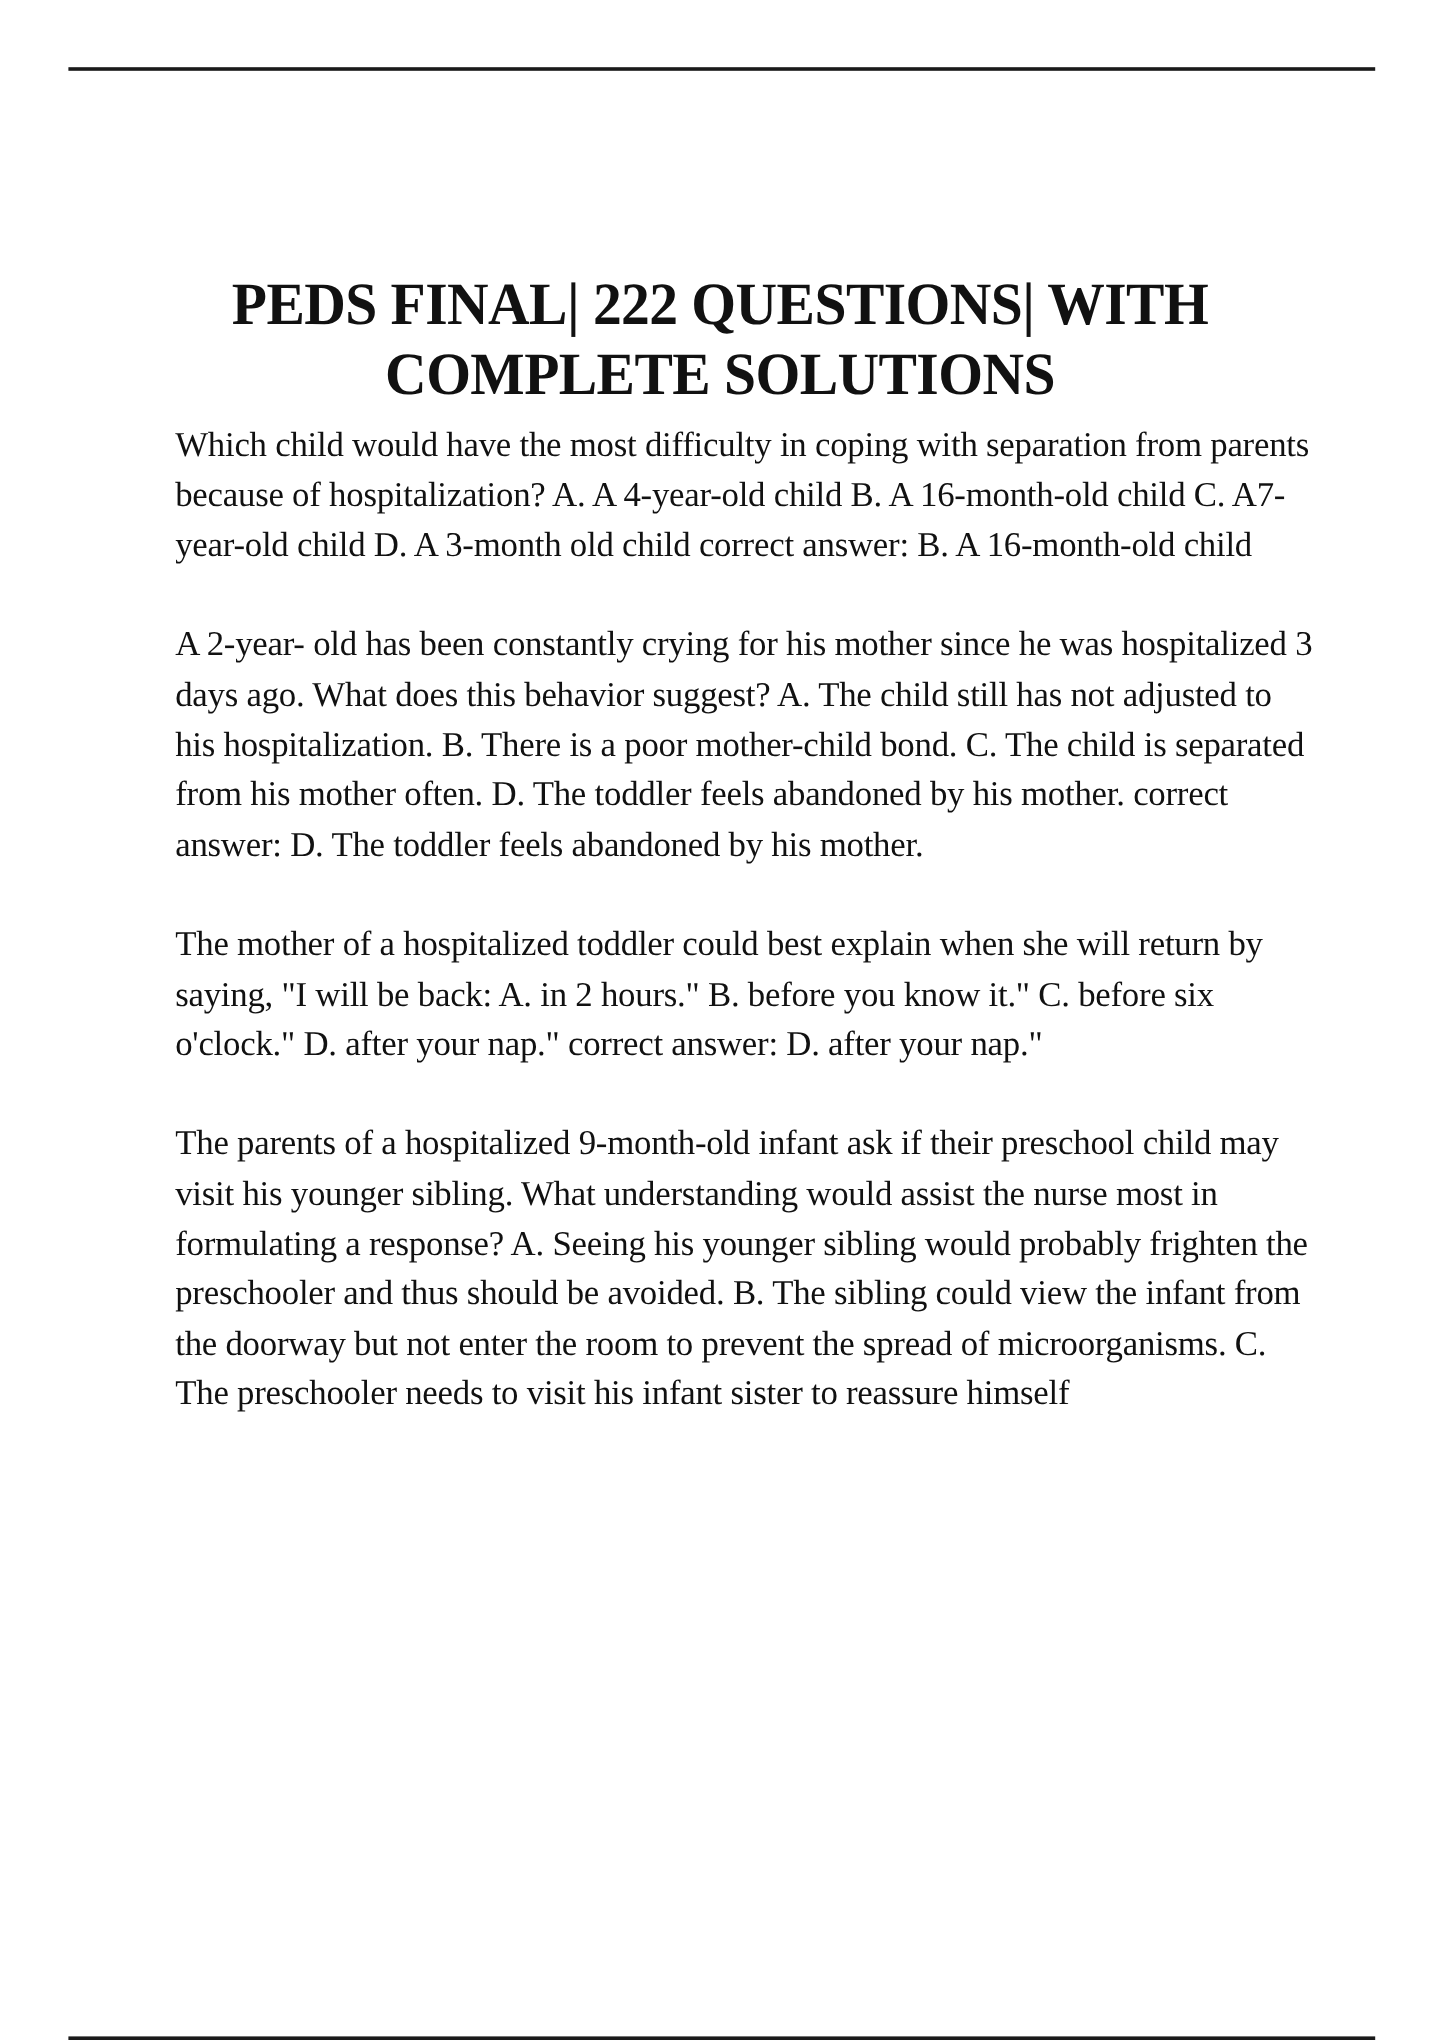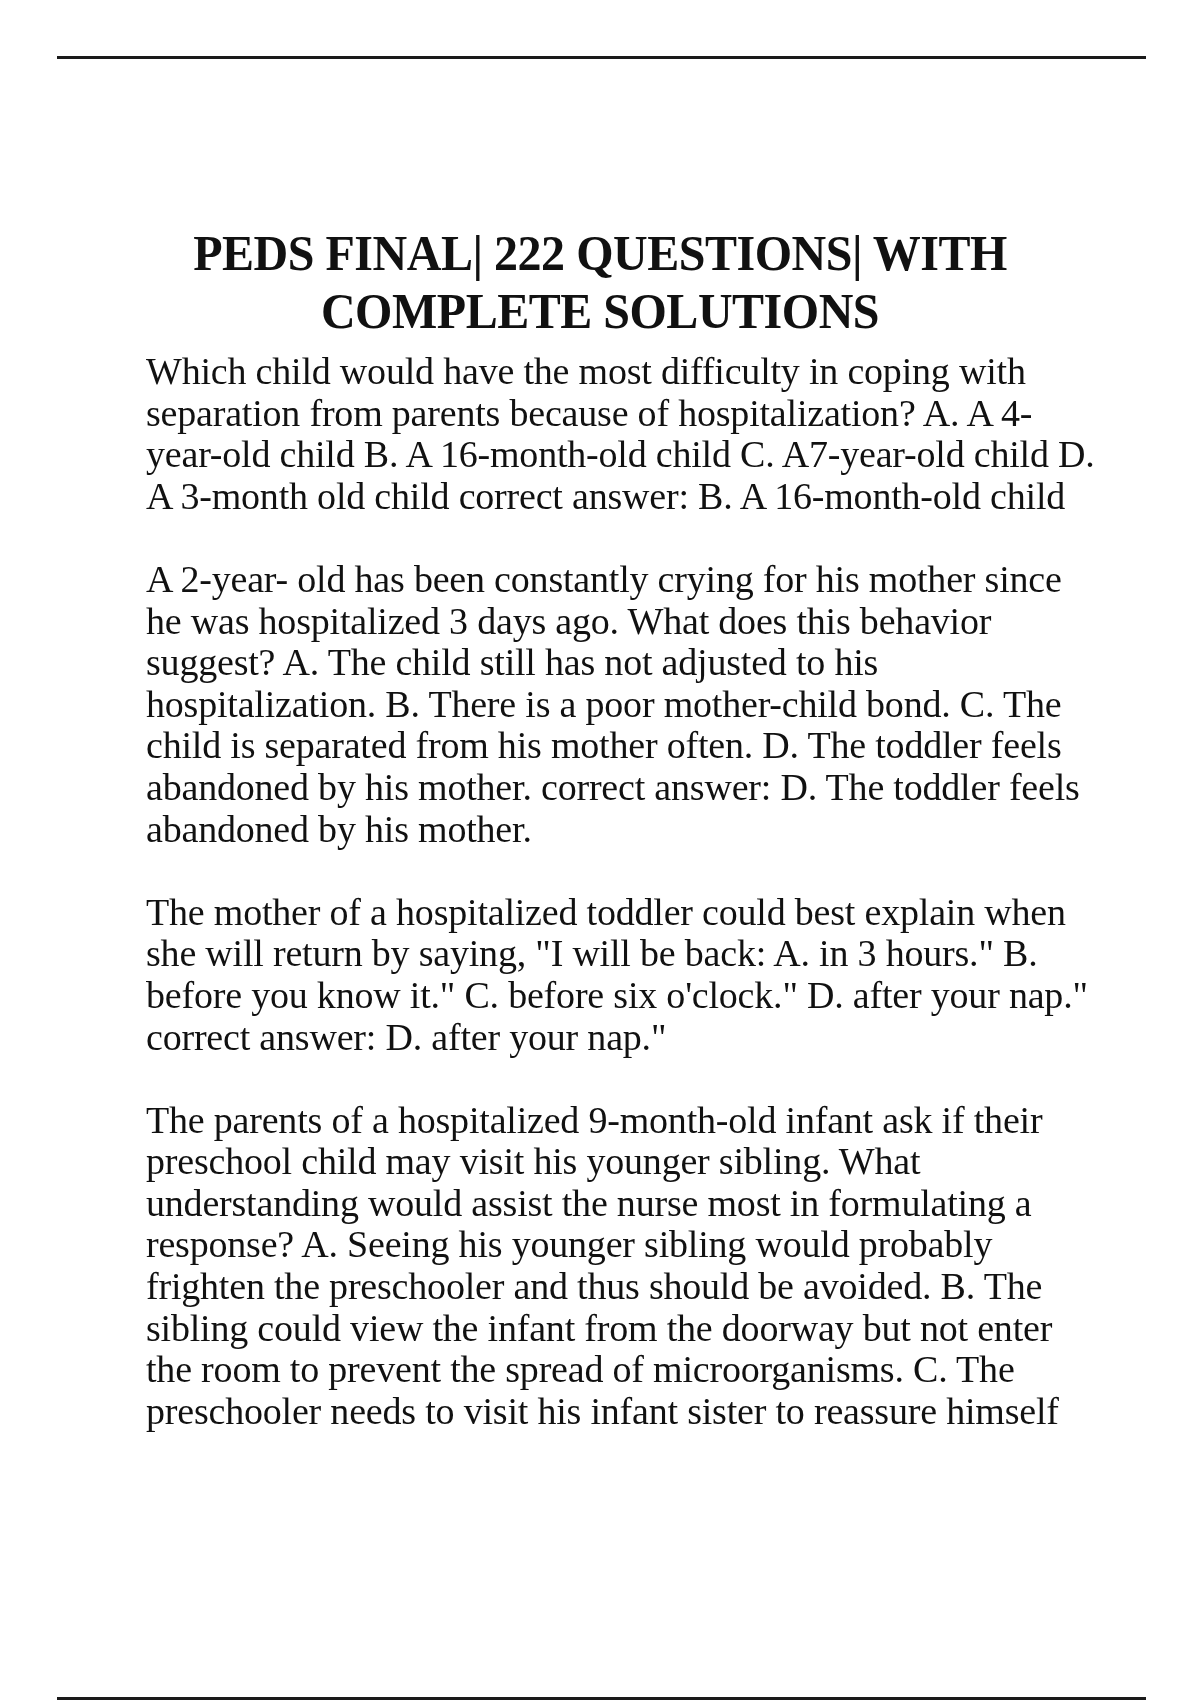--- a/index.html
+++ b/index.html
@@ -37,33 +37,33 @@
       transform: scaleX(0.96);
       transform-origin: center top;
     }
     .content {
       position: absolute;
       top: 351px;
       left: 146px;
       width: 950px;
     }
     .qa {
-      font-size: 38px;
+      font-size: 29px;
       line-height: 41.6px;
       margin: 0 0 41.6px 0;
       letter-spacing: -0.2px;
     }
   </style>
 </head>
 <body>
 
 <div class="rule rule-top"></div>
 
 <h1 class="title">PEDS FINAL| 222 QUESTIONS| WITH COMPLETE SOLUTIONS</h1>
 
 <div class="content">
   <p class="qa">Which child would have the most difficulty in coping with separation from parents because of hospitalization? A. A 4-year-old child B. A 16-month-old child C. A7-year-old child D. A 3-month old child correct answer:  B. A 16-month-old child</p>
   <p class="qa">A 2-year- old has been constantly crying for his mother since he was hospitalized 3 days ago. What does this behavior suggest? A. The child still has not adjusted to his hospitalization. B. There is a poor mother-child bond. C. The child is separated from his mother often. D. The toddler feels abandoned by his mother. correct answer:  D. The toddler feels abandoned by his mother.</p>
-  <p class="qa">The mother of a hospitalized toddler could best explain when she will return by saying, "I will be back: A. in 3 hours." B. before you know it." C. before six o'clock." D. after your nap." correct answer:  D. after your nap."</p>
+  <p class="qa">The mother of a hospitalized toddler could best explain when she will return by saying, "I will be back: A. in 2 hours." B. before you know it." C. before six o'clock." D. after your nap." correct answer:  D. after your nap."</p>
   <p class="qa">The parents of a hospitalized 9-month-old infant ask if their preschool child may visit his younger sibling. What understanding would assist the nurse most in formulating a response? A. Seeing his younger sibling would probably frighten the preschooler and thus should be avoided. B. The sibling could view the infant from the doorway but not enter the room to prevent the spread of microorganisms. C. The preschooler needs to visit his infant sister to reassure himself</p>
 </div>
 
 <div class="rule rule-bottom"></div>
 
 </body></html>

